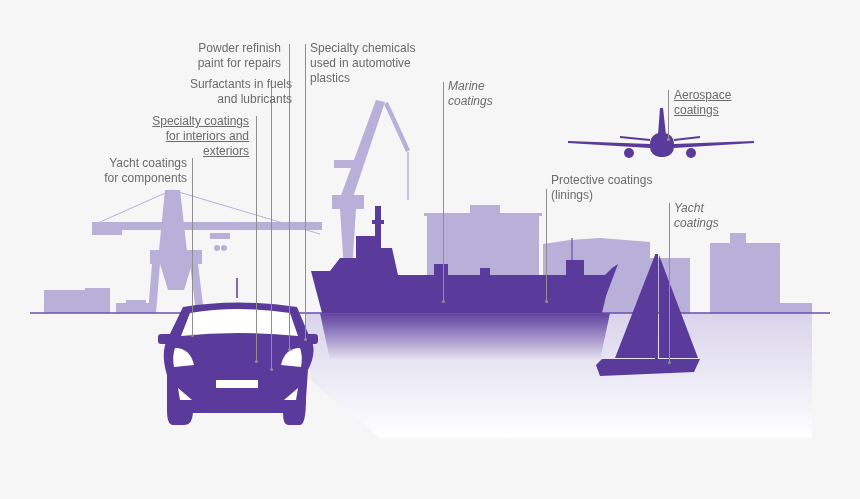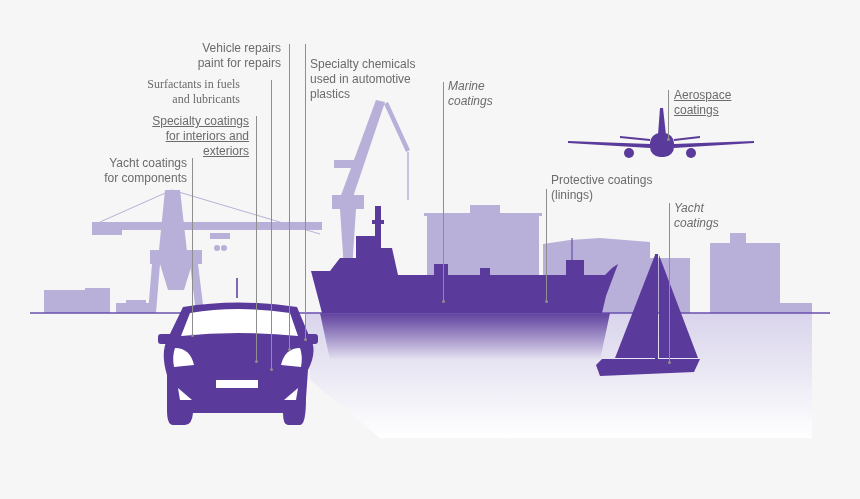--- a/index.html
+++ b/index.html
@@ -131,25 +131,25 @@
 <div class="leader" style="left:443px;top:82px;height:220px;"></div>
 <div class="leader" style="left:546px;top:189px;height:113px;"></div>
 <div class="leader" style="left:668px;top:90px;height:50px;"></div>
 <div class="leader" style="left:669px;top:203px;height:160px;"></div>
 
 <div class="label right" style="right:673px;top:156px;">Yacht coatings
 for components</div>
 <div class="label right" style="right:611px;top:114px;text-decoration:underline;">Specialty coatings
 for interiors and
 exteriors</div>
-<div class="label right" style="right:620px;top:77px;font-family:Liberation Serif, serif;">Surfactants in fuels
+<div class="label right" style="right:568px;top:77px;">Surfactants in fuels
 and lubricants</div>
-<div class="label right" style="right:579px;top:41px;">Vehicle repairs
+<div class="label right" style="right:579px;top:41px;">Powder refinish
 paint for repairs</div>
-<div class="label" style="left:310px;top:41px;margin-top:16px;">Specialty chemicals
+<div class="label" style="left:310px;top:41px;">Specialty chemicals
 used in automotive
 plastics</div>
 <div class="label" style="left:448px;top:79px;font-style:italic;">Marine
 coatings</div>
 <div class="label" style="left:551px;top:173px;">Protective coatings
 (linings)</div>
 <div class="label" style="left:674px;top:88px;text-decoration:underline;">Aerospace
 coatings</div>
 <div class="label" style="left:674px;top:201px;font-style:italic;">Yacht
 coatings</div>

